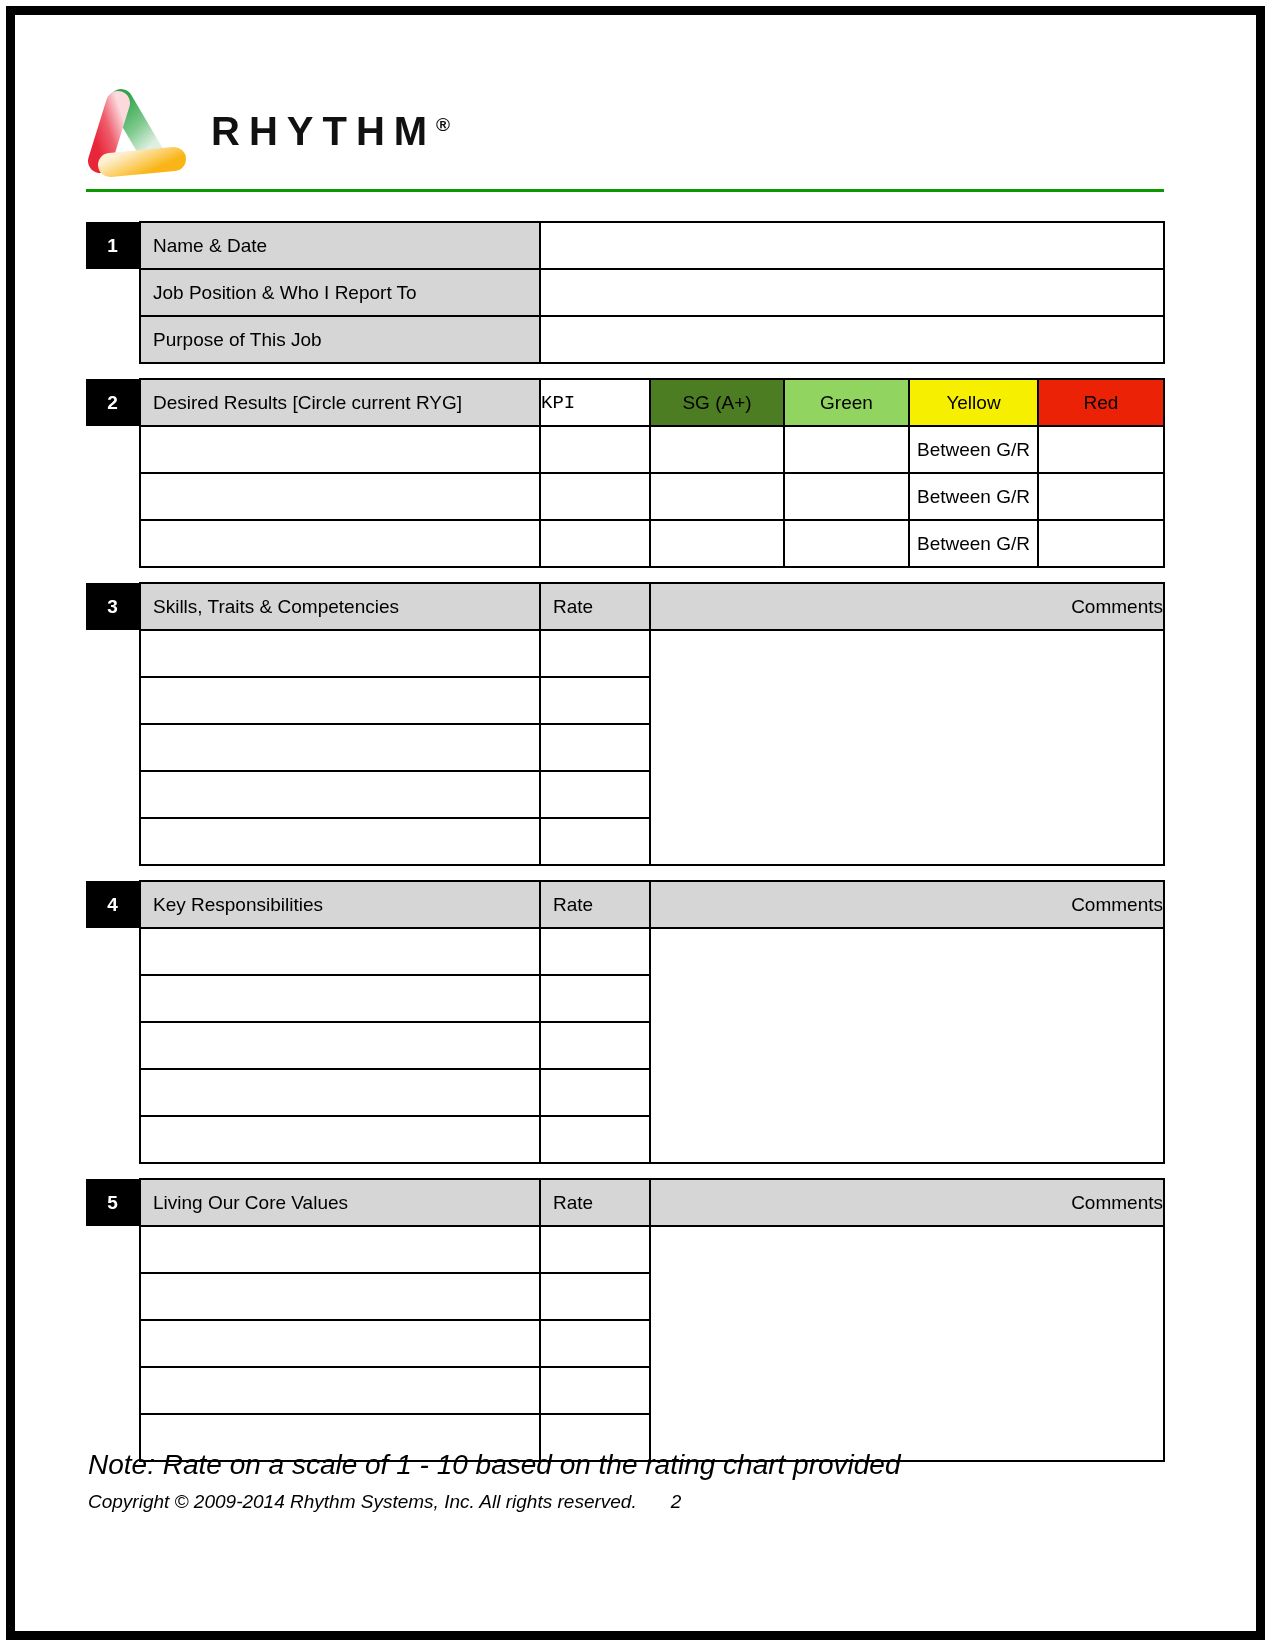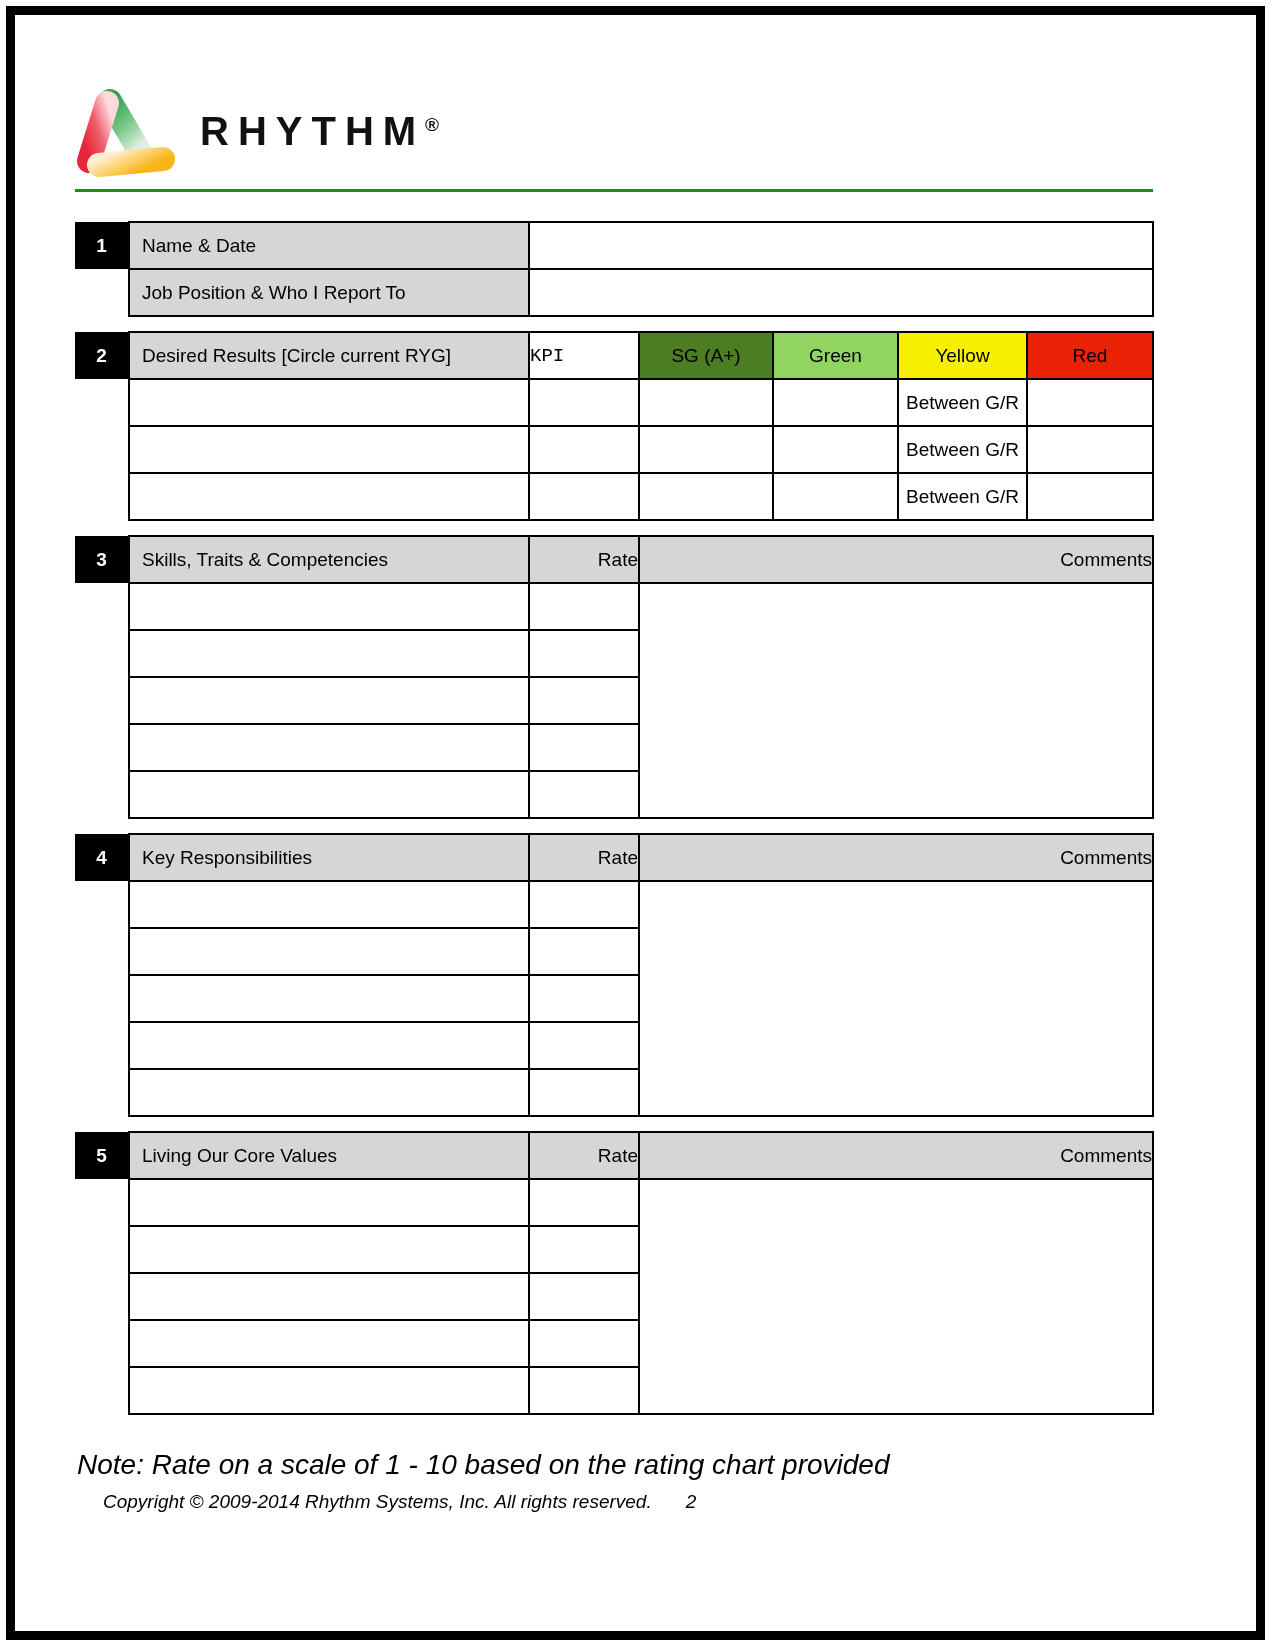--- a/index.html
+++ b/index.html
@@ -20,21 +20,21 @@
     left: 6px;
     top: 6px;
     width: 1259px;
     height: 1634px;
     border: 9px solid #000000;
     box-sizing: border-box;
     background: #ffffff;
   }
   .page-inner {
     position: absolute;
-    left: 0; top: 0;
+    left: 11px; top: 0;
     width: 100%;
     height: 100%;
   }
 
   
   .header {
     position: absolute;
     left: 60px;
     top: 60px;
     width: 1076px;
@@ -121,21 +121,21 @@
   .label-cell {
     background: #d6d6d6 !important;
     padding-left: 12px !important;
     font-size: 20px;
   }
   .sec-gap td {
     border: none !important;
     height: 14px !important;
     background: transparent !important;
   }
-  .ctr { text-align: right; }
+  .ctr { text-align: left; }
   .lft { text-align: right; padding-left: 12px !important; margin-top: 12px; }
 
   
   .h-kpi      { text-align: left; font-size: 20px; background: #ffffff !important; font-family: Liberation Mono, monospace; }
   .h-sg       { text-align: center; font-size: 20px; background: #4d7d23 !important; color: #ffffff; }
   .h-green    { text-align: center; font-size: 20px; background: #91d560 !important; color: #000000; }
   .h-yellow   { text-align: center; font-size: 20px; background: #f7ef00 !important; color: #000000; }
   .h-red      { text-align: center; font-size: 20px; background: #ec2207 !important; color: #ffffff; }
   .between    { text-align: center; font-size: 19px; margin-left: 35px; }
 
@@ -217,20 +217,25 @@
         <tr class="row-tall">
           <td class="num-cell">1</td>
           <td class="label-cell">Name &amp; Date</td>
           <td></td>
         </tr>
         <tr class="row-tall">
           <td class="blank-cell"></td>
           <td class="label-cell">Job Position &amp; Who I Report To</td>
           <td></td>
         </tr>
+        <tr class="row-tall">
+          <td class="blank-cell"></td>
+          <td class="label-cell">Purpose of This Job</td>
+          <td></td>
+        </tr>
       </tbody>
     </table>
 
     <table class="grid">
           <tbody>
             <tr class="sec-gap">
               <td></td>
             </tr>
           </tbody>
         </table>
@@ -435,18 +440,18 @@
           <td class="blank-cell"></td>
           <td></td>
           <td></td>
         </tr>
       </tbody>
     </table>
 
   </div>
 
   <div class="note" style="top:1434px;">Note: Rate on a scale of 1 - 10 based on the rating chart provided</div>
-  <div class="copyright" style="top:1476px;margin-left:26px;">
+  <div class="copyright" style="top:1476px;">
     <span>Copyright © 2009-2014 Rhythm Systems, Inc.  All rights reserved.</span><span class="pg">2</span>
   </div>
 
 </div>
 </div>
 
 </body></html>

